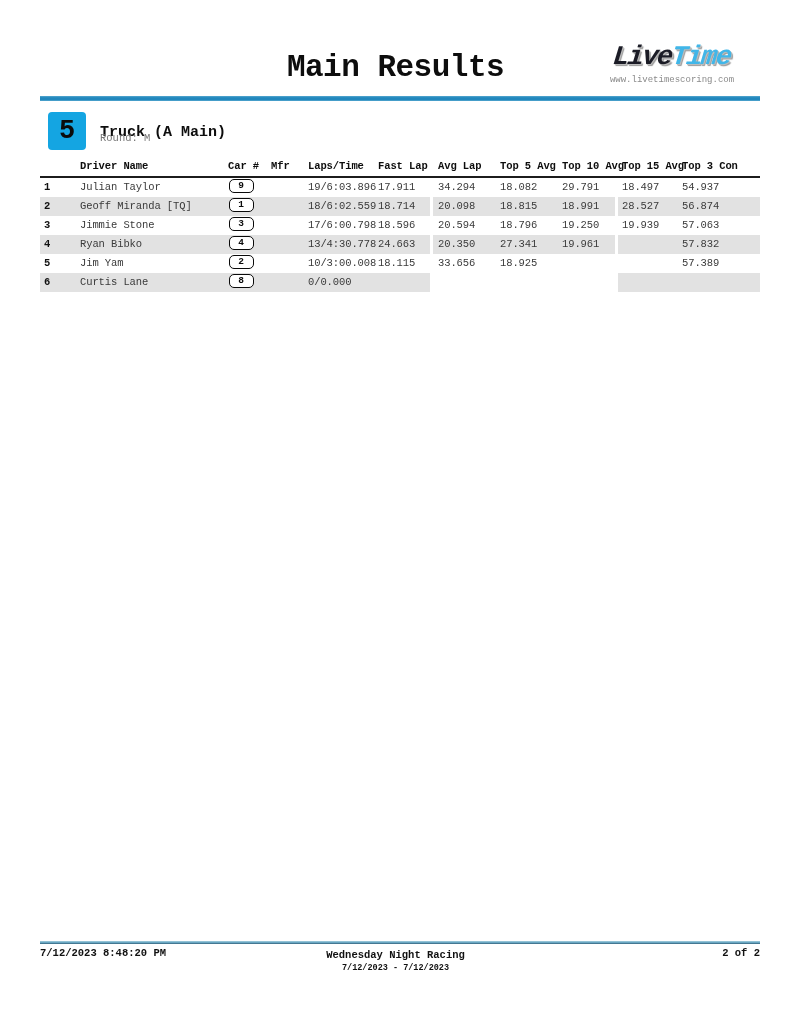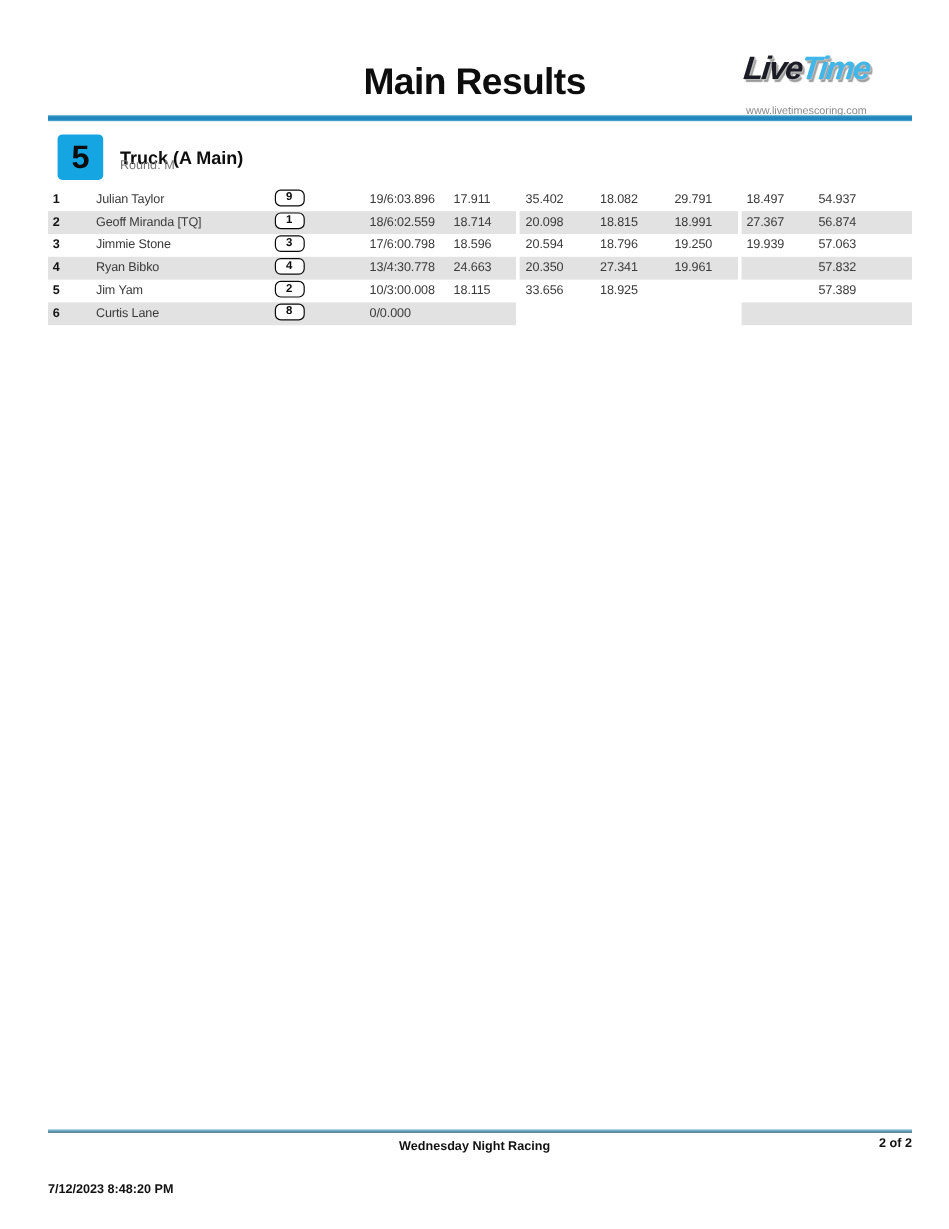--- a/index.html
+++ b/index.html
@@ -1,34 +1,34 @@
 <!DOCTYPE html>
 <html><head>
 <meta charset="utf-8">
 <style>
   html,body{margin:0;padding:0;background:#fff;}
   .page{
     position:relative;width:791px;height:1012px;background:#fff;overflow:hidden;
-    font-family:Liberation Sans, sans-serif;color:#222;
+    font-family:Liberation Mono, monospace;color:#222;
   }
   
   .title{
     position:absolute;top:50px;left:0;right:0;text-align:center;
     font-size:31px;font-weight:bold;letter-spacing:-0.5px;color:#0d0d0d;
   }
   .logo{position:absolute;top:42px;left:598px;width:148px;text-align:center;}
   .logo-text{
     font-style:italic;font-weight:bold;font-size:27px;letter-spacing:-1.5px;
     transform:skewX(-6deg);display:inline-block;
     text-shadow:1px 1px 0 #bbb,2px 2px 1px #999;
     line-height:30px;white-space:nowrap;
   }
   .logo-live{color:#1b1c26;}
   .logo-time{color:#41b6e8;}
-  .logo-url{font-size:9px;color:#8a8a8a;margin-top:15px;}
+  .logo-url{font-size:9px;color:#8a8a8a;margin-top:3px;}
   .divider{
     position:absolute;top:96px;left:40px;width:720px;height:5px;
     background:linear-gradient(to bottom,#57a8cf,#2187bd 35%,#2187bd 70%,#57a8cf);
   }
   
   .race-badge{
     position:absolute;top:112px;left:48px;width:38px;height:38px;border-radius:4px;
     background:#14a5e2;color:#0b0b0b;font-size:27px;font-weight:bold;
     display:flex;align-items:center;justify-content:center;
   }
@@ -62,21 +62,21 @@
     display:inline-block;width:23px;height:12px;line-height:12px;
     border:1.5px solid #0a0a0a;border-radius:5px;background:#fff;
     font-size:9.5px;font-weight:bold;color:#0a0a0a;text-align:center;
     vertical-align:middle;margin-top:-3px;
   }
   
   .footer-line{
     position:absolute;top:941px;left:40px;width:720px;height:3px;
     background:linear-gradient(to bottom,#a7cfdf,#6aa7c2 50%,#30607a);
   }
-  .f-ts{position:absolute;top:985px;left:40px;font-size:10.5px;font-weight:bold;color:#111;}
+  .f-ts{position:absolute;top:947px;left:40px;font-size:10.5px;font-weight:bold;color:#111;}
   .f-page{position:absolute;top:947px;left:640px;width:120px;text-align:right;font-size:10.5px;font-weight:bold;color:#111;}
   .f-event{position:absolute;top:949px;left:0;right:0;text-align:center;font-size:10.5px;font-weight:bold;color:#111;}
   .f-dates{position:absolute;top:963px;left:0;right:0;text-align:center;font-size:8.5px;font-weight:bold;color:#111;}
 </style>
 </head>
 <body>
 
 <div class="page">
 
   <div class="title">Main Results</div>
@@ -87,49 +87,61 @@
   </div>
 
   <div class="divider"></div>
 
   <div class="race-badge">5</div>
   <div class="race-class">Truck (A Main)</div>
   <div class="race-round">Round: M</div>
 
   <div class="table">
 
+    <div class="thead">
+      <span class="c h driver">Driver Name</span>
+      <span class="c h car" style="left:188px;width:auto;text-align:left;">Car #</span>
+      <span class="c h mfr">Mfr</span>
+      <span class="c h laps">Laps/Time</span>
+      <span class="c h fast">Fast Lap</span>
+      <span class="c h avg">Avg Lap</span>
+      <span class="c h t5">Top 5 Avg</span>
+      <span class="c h t10">Top 10 Avg</span>
+      <span class="c h t15">Top 15 Avg</span>
+      <span class="c h t3c">Top 3 Con</span>
+    </div>
 
     <div class="row">
       <span class="c pos">1</span>
       <span class="c driver">Julian Taylor</span>
       <span class="c car"><span class="badge">9</span></span>
       <span class="c mfr"></span>
       <span class="c laps">19/6:03.896</span>
       <span class="c fast">17.911</span>
-      <span class="c avg">35.402</span>
+      <span class="c avg">34.294</span>
       <span class="c t5">18.082</span>
       <span class="c t10">29.791</span>
       <span class="c t15">18.497</span>
       <span class="c t3c">54.937</span>
     </div>
 
     <div class="row">
       <span class="seg seg1"></span>
       <span class="seg seg2"></span>
       <span class="seg seg3"></span>
       <span class="c pos">2</span>
       <span class="c driver">Geoff Miranda [TQ]</span>
       <span class="c car"><span class="badge">1</span></span>
       <span class="c mfr"></span>
       <span class="c laps">18/6:02.559</span>
       <span class="c fast">18.714</span>
       <span class="c avg">20.098</span>
       <span class="c t5">18.815</span>
       <span class="c t10">18.991</span>
-      <span class="c t15">27.367</span>
+      <span class="c t15">28.527</span>
       <span class="c t3c">56.874</span>
     </div>
 
     <div class="row">
       <span class="c pos">3</span>
       <span class="c driver">Jimmie Stone</span>
       <span class="c car"><span class="badge">3</span></span>
       <span class="c mfr"></span>
       <span class="c laps">17/6:00.798</span>
       <span class="c fast">18.596</span>
@@ -186,14 +198,15 @@
       <span class="c t15"></span>
       <span class="c t3c"></span>
     </div>
 
   </div>
 
   <div class="footer-line"></div>
   <div class="f-ts">7/12/2023 8:48:20 PM</div>
   <div class="f-page">2 of 2</div>
   <div class="f-event">Wednesday Night Racing</div>
+  <div class="f-dates">7/12/2023 - 7/12/2023</div>
 
 </div>
 
 </body></html>

